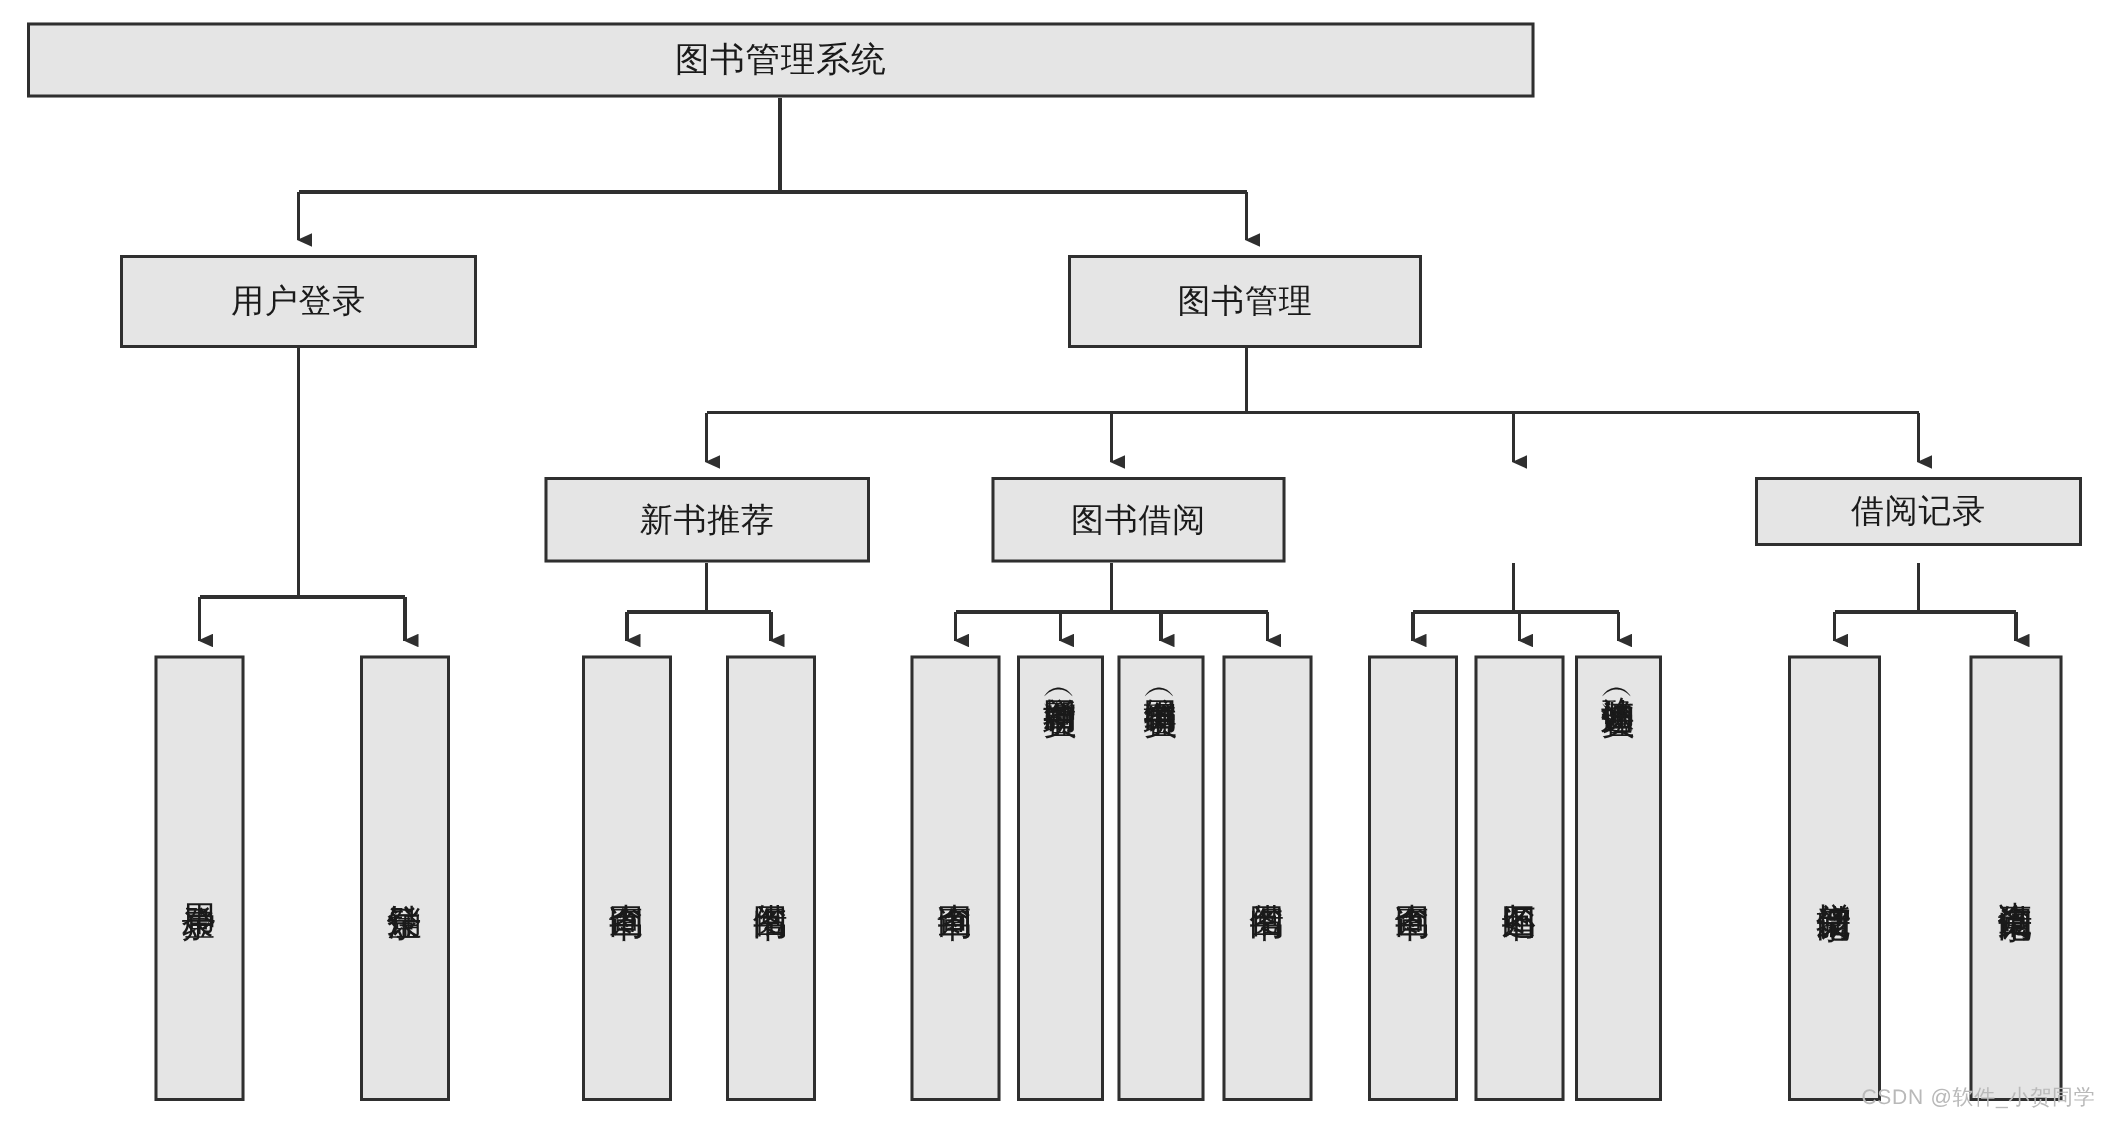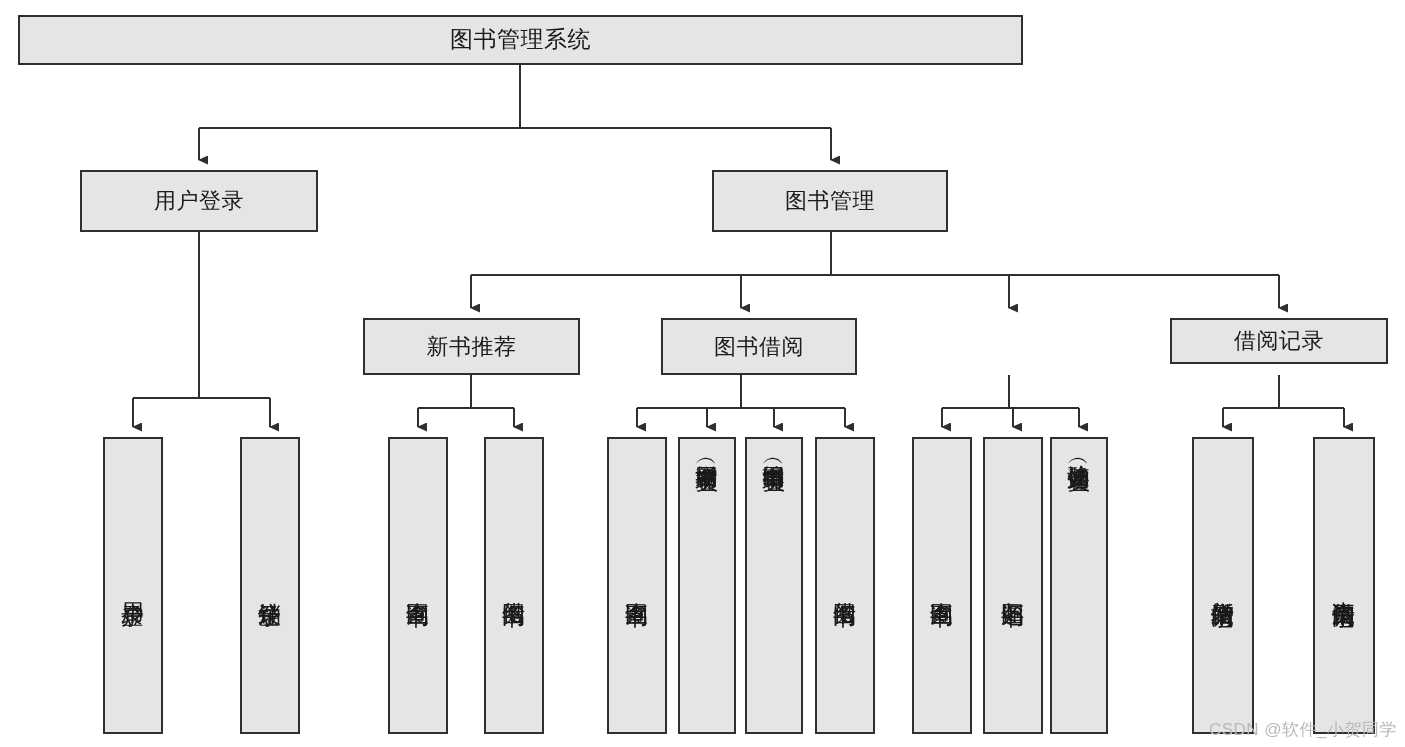--- a/index.html
+++ b/index.html
@@ -62,21 +62,21 @@
     font-size: 22px;
   }
   .node.leaf.centered {
     align-items: center;
     padding-top: 0;
   }
   .watermark {
     position: absolute;
     right: 8px;
     bottom: 6px;
-    font-size: 17px;
+    font-size: 14px;
     color: #b9b9b9;
     letter-spacing: 0.5px;
     white-space: nowrap;
   }
 </style>
 </head>
 <body>
 
 <div id="canvas">
 

